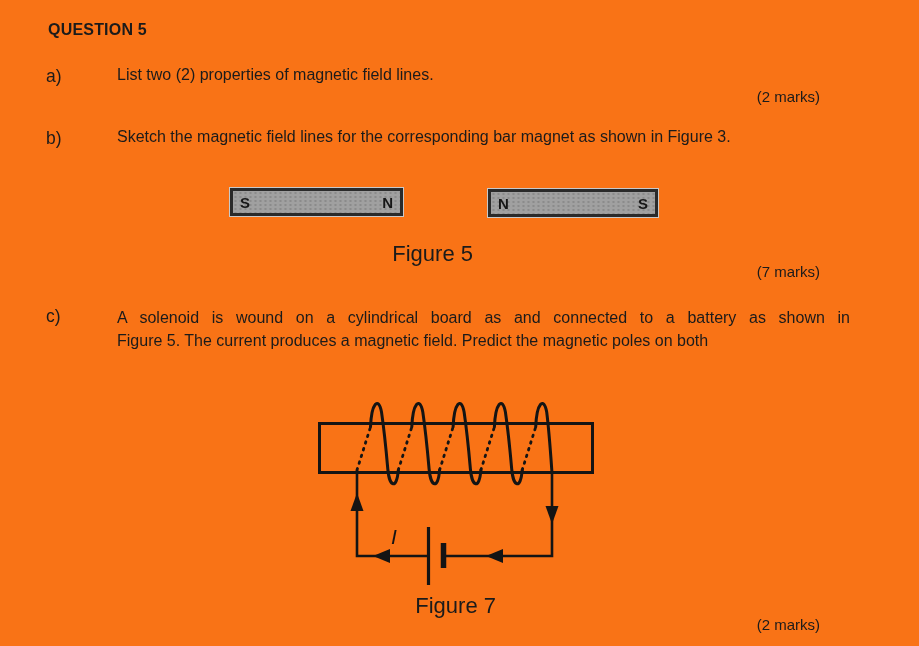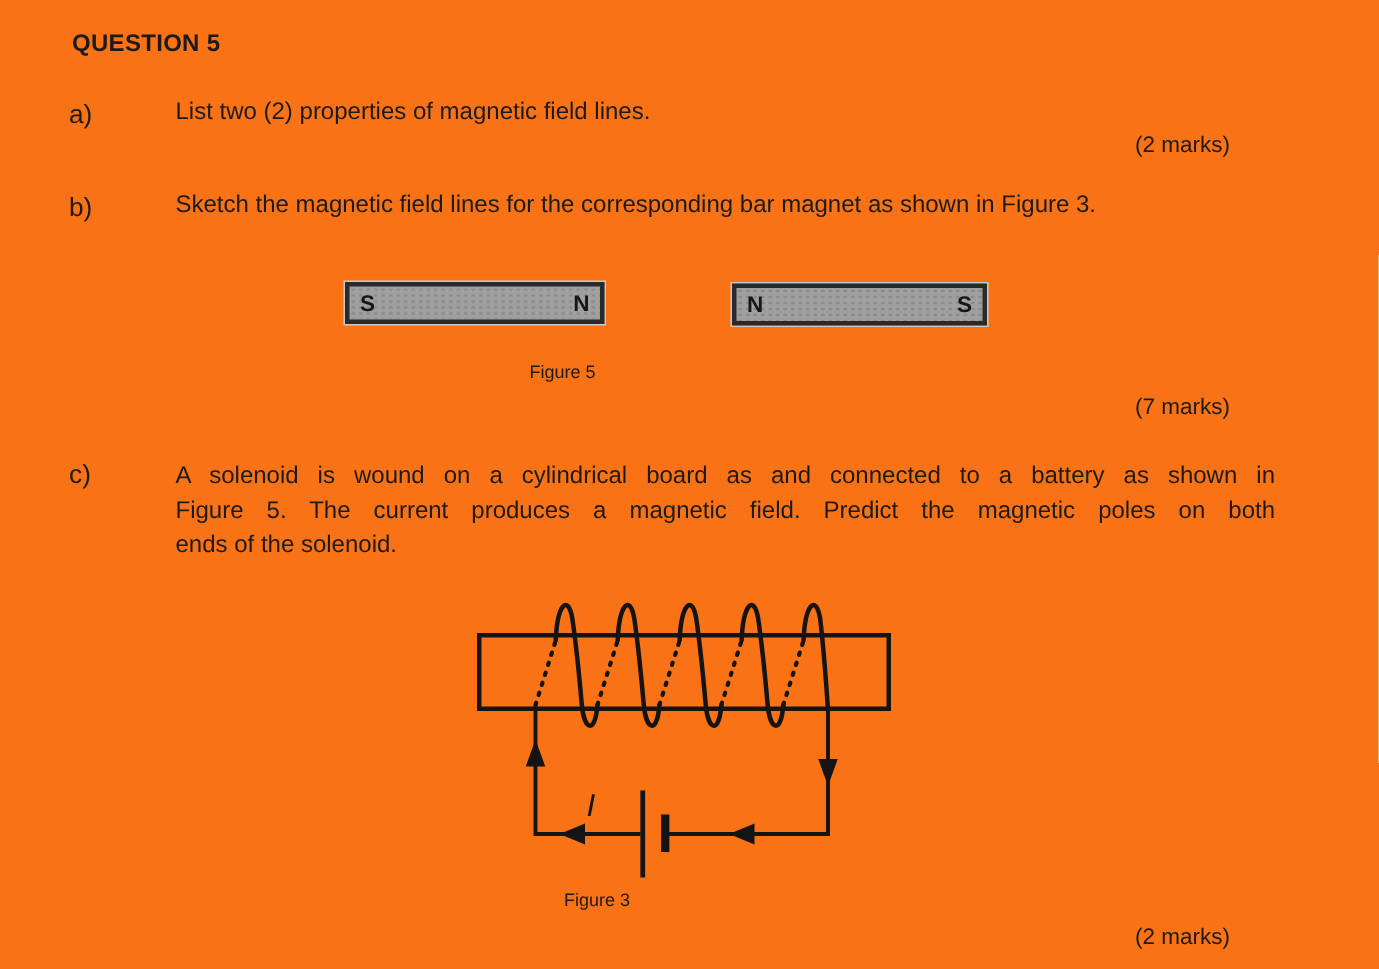--- a/index.html
+++ b/index.html
@@ -30,21 +30,21 @@
   .para-line { text-align: justify; text-align-last: justify; }
   .para-line:last-child { text-align: left; text-align-last: left; }
   .marks {
     right: 99px;
     font-size: 15px;
     text-align: right;
   }
   .marks-a { top: 88px; }
   .marks-b { top: 263px; }
   .marks-c { top: 616px; }
-  .caption { font-size: 12px; text-align: left; width: 120px; }
+  .caption { font-size: 22px; text-align: right; width: 120px; }
   .caption-f5 { left: 353px; top: 241px; }
   .caption-f6 { left: 376px; top: 593px; }
   .magnet {
     height: 22px;
     border: 3px solid #2a2a2a;
     box-shadow: 0 0 0 1px #c9c9c9;
     background-color: #a0a0a0;
     background-image: radial-gradient(#8b8b8b 1px, transparent 1.4px);
     background-size: 5px 4px;
     display: flex;
@@ -87,21 +87,20 @@
     <span>N</span>
     <span>S</span>
   </div>
   <div class="abs caption caption-f5">Figure 5</div>
   <div class="abs marks marks-b">(7 marks)</div>
 
   <div class="abs part-label lbl-c">c)</div>
   <div class="abs part-text txt-c para-c">
     <div class="para-line">A solenoid is wound on a cylindrical board as and connected to a battery as shown in</div>
     <div class="para-line">Figure 5. The current produces a magnetic field. Predict the magnetic poles on both</div>
-    <div class="para-line">ends of the solenoid.</div>
   </div>
 
   <svg class="abs fig6-svg" width="320" height="200" viewBox="300 395 320 200">
 
     <rect x="319.5" y="423.5" width="273" height="49" fill="none" stroke="#141414" stroke-width="3"></rect>
 
     <g stroke="#141414" stroke-width="2.8" stroke-linecap="round" stroke-dasharray="1.6 5.4">
       <line x1="357" y1="470" x2="370.5" y2="427"></line>
       <line x1="398.3" y1="470" x2="411.8" y2="427"></line>
       <line x1="439.6" y1="470" x2="453.1" y2="427"></line>
@@ -122,16 +121,16 @@
     <line x1="443.5" y1="543" x2="443.5" y2="568" stroke="#141414" stroke-width="5.5"></line>
 
     <polygon points="357,493 350.5,511 363.5,511" fill="#141414"></polygon>
     <polygon points="552,524 545.5,506 558.5,506" fill="#141414"></polygon>
     <polygon points="373,556 390,549 390,563" fill="#141414"></polygon>
     <polygon points="486,556 503,549 503,563" fill="#141414"></polygon>
 
     <text x="391" y="544">I</text>
   </svg>
 
-  <div class="abs caption caption-f6">Figure 3</div>
+  <div class="abs caption caption-f6">Figure 7</div>
   <div class="abs marks marks-c">(2 marks)</div>
 
 </div>
 
 </body></html>

